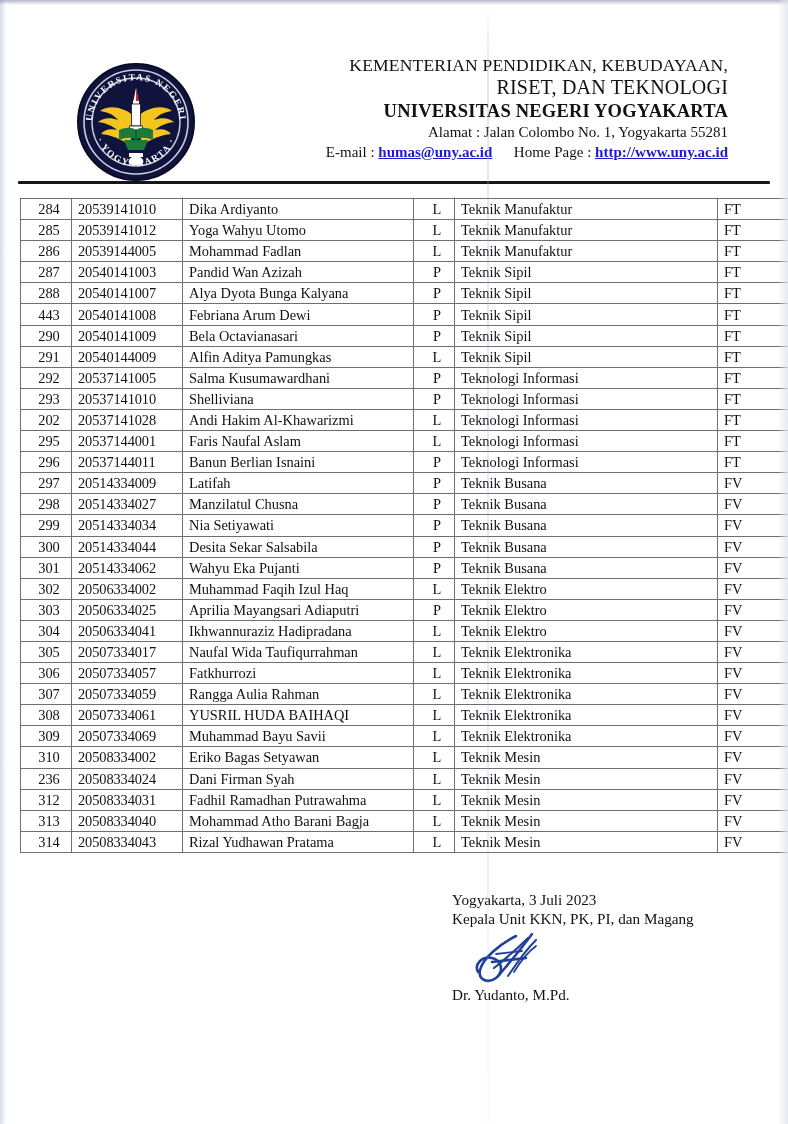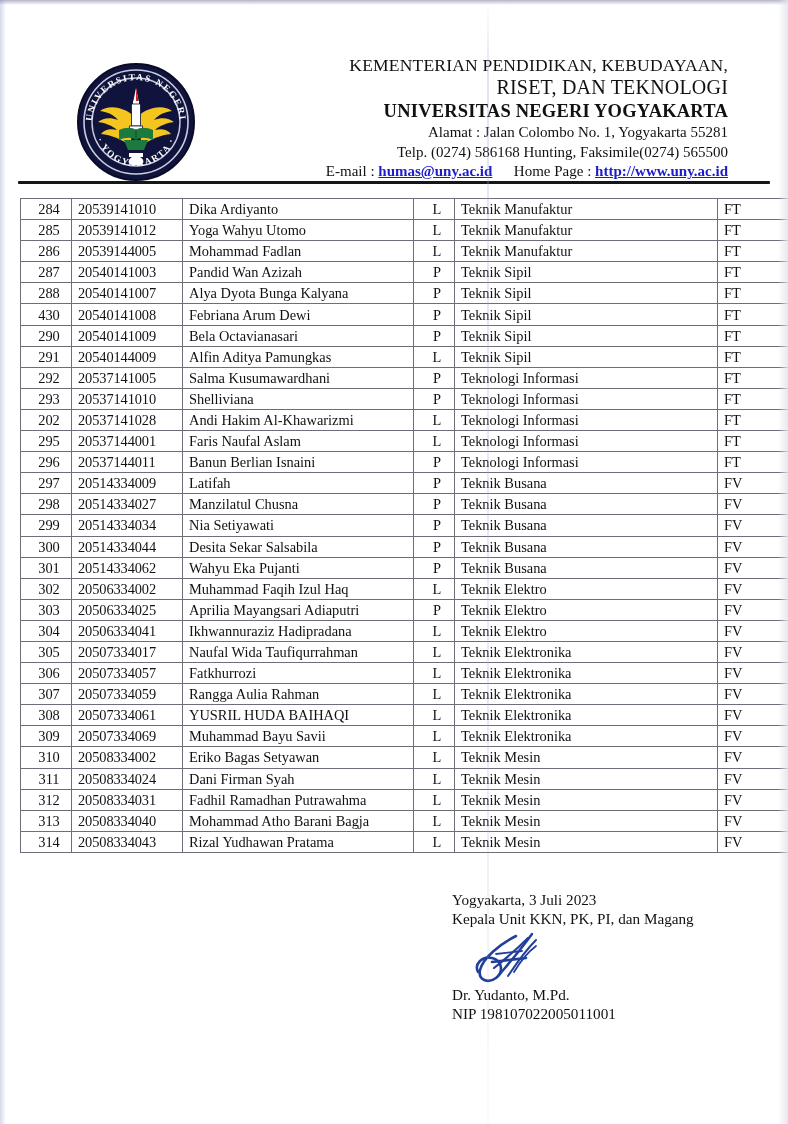--- a/index.html
+++ b/index.html
@@ -237,21 +237,20 @@
         <path d="M60 99 c-4 2 -5 7 0 8 h8 c5 -1 4 -6 0 -8 z"></path>
       </g>
     </svg>
   </div>
 
   <div class="head-text">
     <div class="head-line1">KEMENTERIAN PENDIDIKAN, KEBUDAYAAN,</div>
     <div class="head-line2">RISET, DAN TEKNOLOGI</div>
     <div class="head-univ">UNIVERSITAS NEGERI YOGYAKARTA</div>
     <div class="head-addr">Alamat : Jalan Colombo No. 1, Yogyakarta 55281</div>
-    <div class="head-addr">Telp. (0274) 586168 Hunting, Faksimile(0274) 565500</div>
     <div class="head-contact">
       <span>E-mail :</span>
       <span class="link">humas@uny.ac.id</span>
       <span class="gap"></span>
       <span>Home Page :</span>
       <span class="link">http://www.uny.ac.id</span>
     </div>
   </div>
 
   <div class="head-rule"></div>
@@ -294,21 +293,21 @@
         </tr>
         <tr>
           <td class="c-no">288</td>
           <td class="c-nim">20540141007</td>
           <td class="c-name">Alya Dyota Bunga Kalyana</td>
           <td class="c-sex">P</td>
           <td class="c-prodi">Teknik Sipil</td>
           <td class="c-fak">FT</td>
         </tr>
         <tr>
-          <td class="c-no">430</td>
+          <td class="c-no">443</td>
           <td class="c-nim">20540141008</td>
           <td class="c-name">Febriana Arum Dewi</td>
           <td class="c-sex">P</td>
           <td class="c-prodi">Teknik Sipil</td>
           <td class="c-fak">FT</td>
         </tr>
         <tr>
           <td class="c-no">290</td>
           <td class="c-nim">20540141009</td>
           <td class="c-name">Bela Octavianasari</td>
@@ -470,21 +469,21 @@
         </tr>
         <tr>
           <td class="c-no">310</td>
           <td class="c-nim">20508334002</td>
           <td class="c-name">Eriko Bagas Setyawan</td>
           <td class="c-sex">L</td>
           <td class="c-prodi">Teknik Mesin</td>
           <td class="c-fak">FV</td>
         </tr>
         <tr>
-          <td class="c-no">311</td>
+          <td class="c-no">236</td>
           <td class="c-nim">20508334024</td>
           <td class="c-name">Dani Firman Syah</td>
           <td class="c-sex">L</td>
           <td class="c-prodi">Teknik Mesin</td>
           <td class="c-fak">FV</td>
         </tr>
         <tr>
           <td class="c-no">312</td>
           <td class="c-nim">20508334031</td>
           <td class="c-name">Fadhil Ramadhan Putrawahma</td>
@@ -510,21 +509,20 @@
         </tr>
       </tbody>
   </table>
 </div>
 
 <div class="sign-block">
   <div class="sign-line">Yogyakarta, 3 Juli 2023</div>
   <div class="sign-line">Kepala Unit KKN, PK, PI, dan Magang</div>
   <div class="sign-gap"></div>
   <div class="sign-line">Dr. Yudanto, M.Pd.</div>
-  <div class="sign-line">NIP 198107022005011001</div>
 </div>
 
 <svg class="sig-mark" viewBox="0 0 120 62" xmlns="http://www.w3.org/2000/svg">
   <g fill="none" stroke="#22409a" stroke-linecap="round" stroke-linejoin="round">
     <path d="M8 44 C4 36, 12 28, 22 30 C32 32, 34 44, 26 50 C18 56, 8 52, 10 42
              C13 30, 30 16, 46 8" stroke-width="2.6"></path>
     <path d="M24 40 C34 32, 46 22, 58 10" stroke-width="2.2"></path>
     <path d="M30 46 C40 34, 52 20, 62 6" stroke-width="2.4"></path>
     <path d="M38 48 C46 36, 56 22, 66 12" stroke-width="2.0"></path>
     <path d="M22 34 L56 30" stroke-width="2.6"></path>

